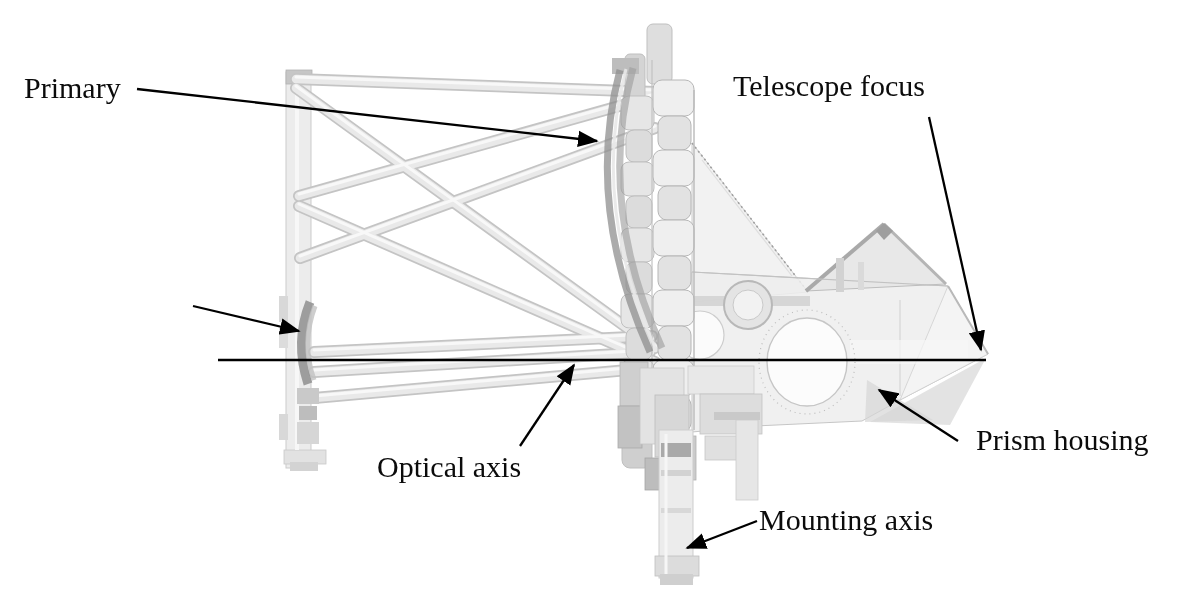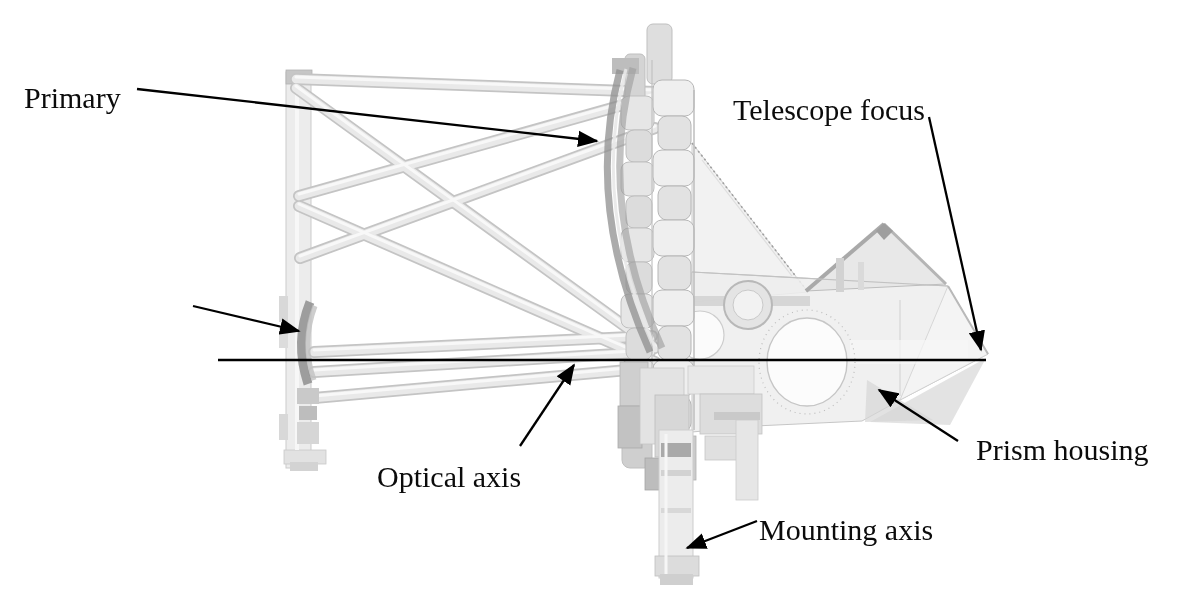--- a/index.html
+++ b/index.html
@@ -11,25 +11,24 @@
     font-family:"Liberation Serif","DejaVu Serif",serif;
   }
   #cad-svg{position:absolute;left:0;top:0;}
   .callout-label{
     position:absolute;
     font-size:30px;
     line-height:1.05;
     color:#0b0b0b;
     white-space:nowrap;
     letter-spacing:0px;
-    margin-top:10px;
   }
   .lbl-primary{left:24px;top:72px;}
   .lbl-secondary{left:48px;top:288px;}
-  .lbl-telescope-focus{left:733px;top:84px;}
+  .lbl-telescope-focus{left:733px;top:70px;}
   .lbl-optical-axis{left:377px;top:451px;}
   .lbl-prism-housing{left:976px;top:424px;}
   .lbl-mounting-plate{left:759px;top:504px;}
 </style>
 </head>
 <body>
 
 <div id="figure">
 
   <svg id="cad-svg" width="1182" height="610" viewBox="0 0 1182 610" xmlns="http://www.w3.org/2000/svg">

